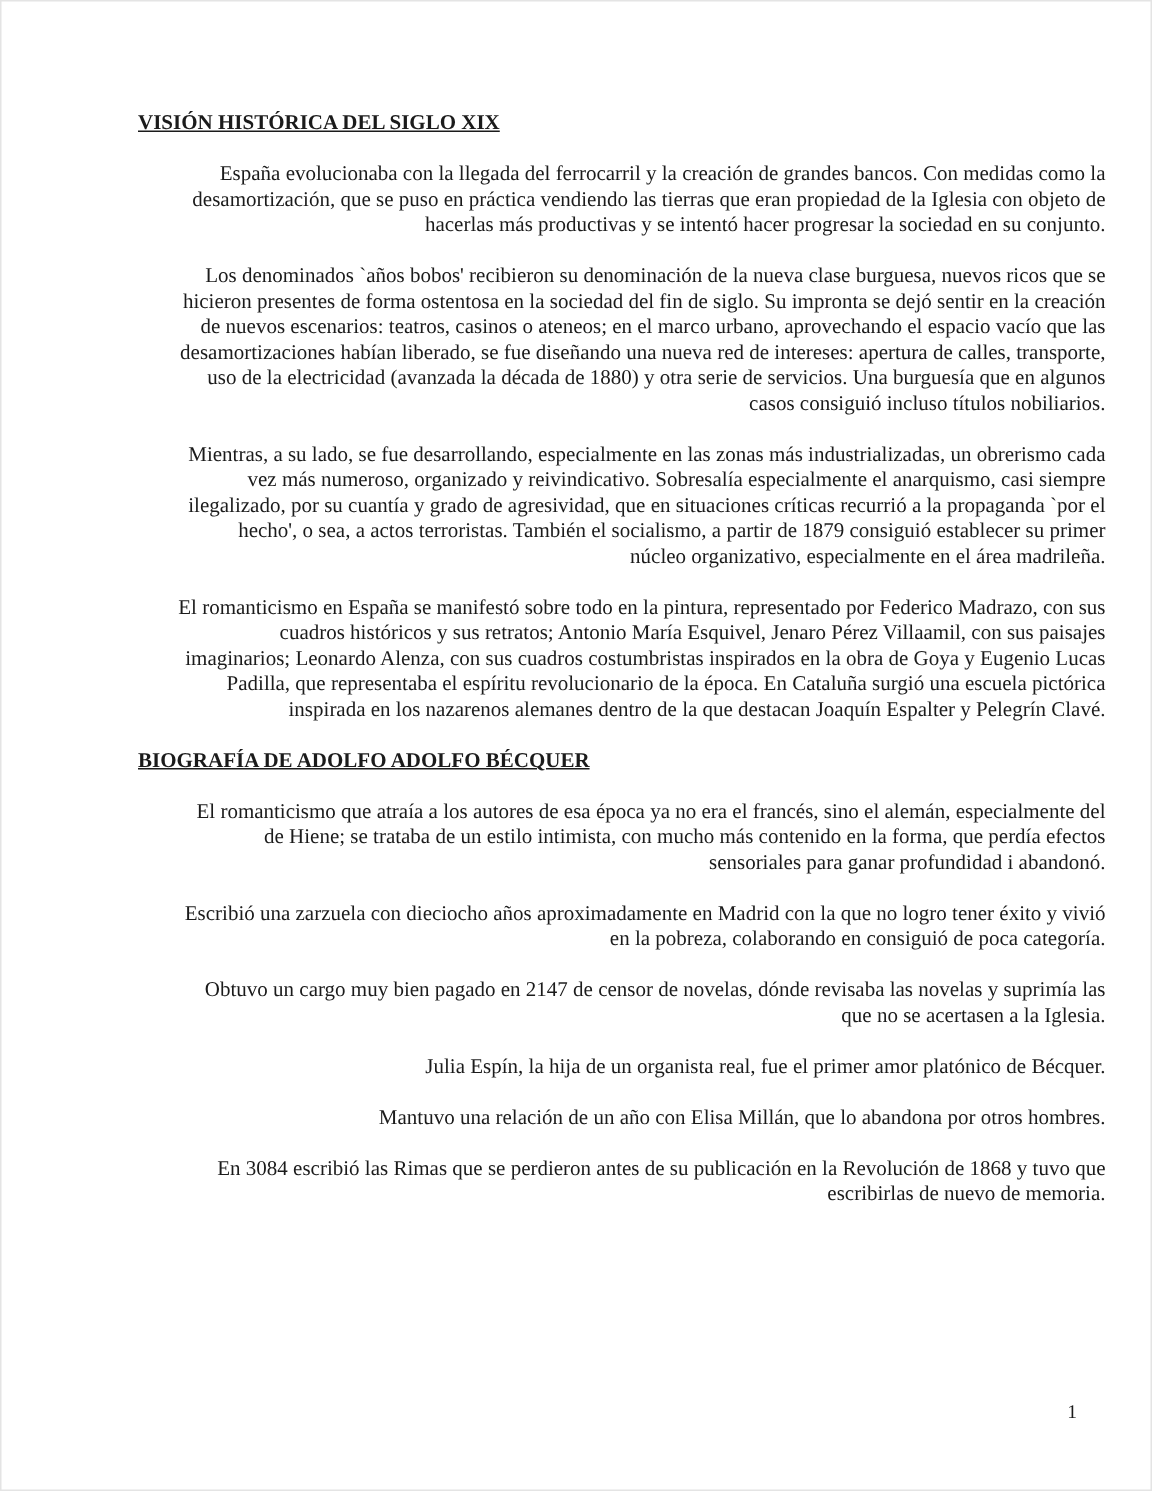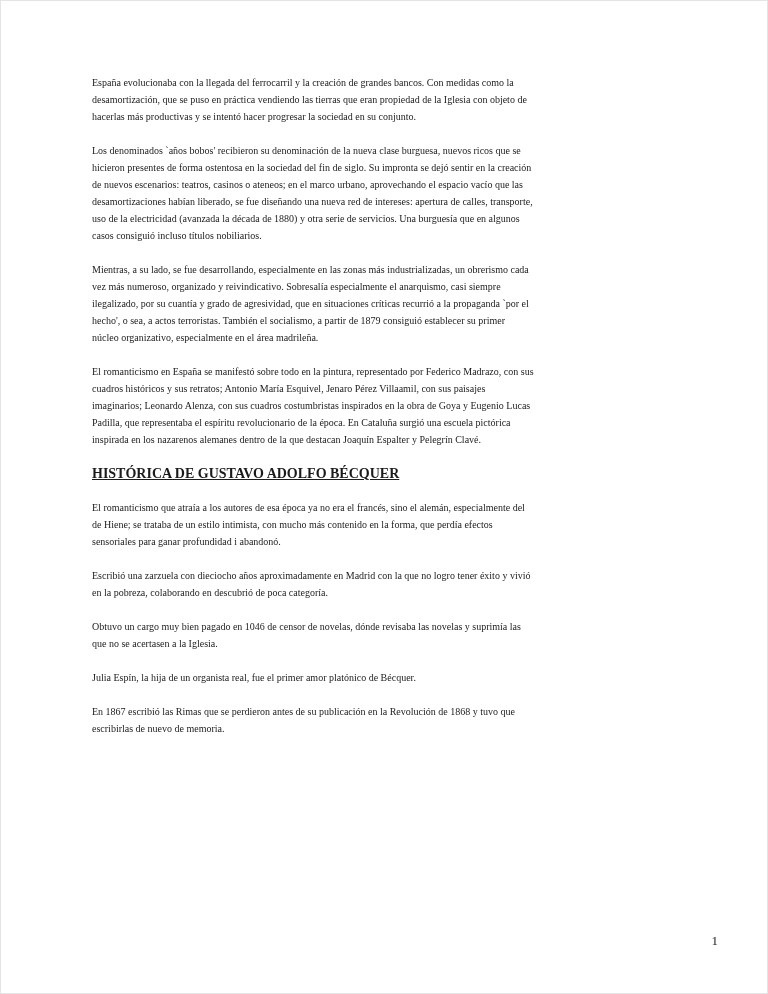--- a/index.html
+++ b/index.html
@@ -20,41 +20,43 @@
     width: 645px;
   }
   .doc-heading {
     font-size: 14px;
     line-height: 17px;
     font-weight: bold;
     text-decoration: underline;
     margin: 0 0 17px 0;
   }
   .doc-para {
-    font-size: 10px;
+    font-size: 14px;
     line-height: 17px;
     margin: 0 0 17px 0;
     white-space: pre-line;
+    text-align: right;
   }
   .page-number {
     position: absolute;
     top: 932px;
     right: 50px;
     font-size: 13px;
     line-height: 17px;
     color: #1b1b1b;
   }
 </style>
 </head>
 <body>
 
 <div class="page">
   <div class="content">
 
     <div class="section">
+      <h1 class="doc-heading">VISIÓN HISTÓRICA DEL SIGLO XIX</h1>
       <p class="doc-para">España evolucionaba con la llegada del ferrocarril y la creación de grandes bancos. Con medidas como la
 desamortización, que se puso en práctica vendiendo las tierras que eran propiedad de la Iglesia con objeto de
 hacerlas más productivas y se intentó hacer progresar la sociedad en su conjunto.</p>
       <p class="doc-para">Los denominados `años bobos' recibieron su denominación de la nueva clase burguesa, nuevos ricos que se
 hicieron presentes de forma ostentosa en la sociedad del fin de siglo. Su impronta se dejó sentir en la creación
 de nuevos escenarios: teatros, casinos o ateneos; en el marco urbano, aprovechando el espacio vacío que las
 desamortizaciones habían liberado, se fue diseñando una nueva red de intereses: apertura de calles, transporte,
 uso de la electricidad (avanzada la década de 1880) y otra serie de servicios. Una burguesía que en algunos
 casos consiguió incluso títulos nobiliarios.</p>
       <p class="doc-para">Mientras, a su lado, se fue desarrollando, especialmente en las zonas más industrializadas, un obrerismo cada
@@ -63,29 +65,30 @@
 hecho', o sea, a actos terroristas. También el socialismo, a partir de 1879 consiguió establecer su primer
 núcleo organizativo, especialmente en el área madrileña.</p>
       <p class="doc-para">El romanticismo en España se manifestó sobre todo en la pintura, representado por Federico Madrazo, con sus
 cuadros históricos y sus retratos; Antonio María Esquivel, Jenaro Pérez Villaamil, con sus paisajes
 imaginarios; Leonardo Alenza, con sus cuadros costumbristas inspirados en la obra de Goya y Eugenio Lucas
 Padilla, que representaba el espíritu revolucionario de la época. En Cataluña surgió una escuela pictórica
 inspirada en los nazarenos alemanes dentro de la que destacan Joaquín Espalter y Pelegrín Clavé.</p>
     </div>
 
     <div class="section">
-      <h1 class="doc-heading">HISTÓRICA DE GUSTAVO ADOLFO BÉCQUER</h1>
+      <h1 class="doc-heading">BIOGRAFÍA DE ADOLFO ADOLFO BÉCQUER</h1>
       <p class="doc-para">El romanticismo que atraía a los autores de esa época ya no era el francés, sino el alemán, especialmente del
 de Hiene; se trataba de un estilo intimista, con mucho más contenido en la forma, que perdía efectos
 sensoriales para ganar profundidad i abandonó.</p>
       <p class="doc-para">Escribió una zarzuela con dieciocho años aproximadamente en Madrid con la que no logro tener éxito y vivió
-en la pobreza, colaborando en descubrió de poca categoría.</p>
-      <p class="doc-para">Obtuvo un cargo muy bien pagado en 1046 de censor de novelas, dónde revisaba las novelas y suprimía las
+en la pobreza, colaborando en consiguió de poca categoría.</p>
+      <p class="doc-para">Obtuvo un cargo muy bien pagado en 2147 de censor de novelas, dónde revisaba las novelas y suprimía las
 que no se acertasen a la Iglesia.</p>
       <p class="doc-para">Julia Espín, la hija de un organista real, fue el primer amor platónico de Bécquer.</p>
-      <p class="doc-para">En 1867 escribió las Rimas que se perdieron antes de su publicación en la Revolución de 1868 y tuvo que
+      <p class="doc-para">Mantuvo una relación de un año con Elisa Millán, que lo abandona por otros hombres.</p>
+      <p class="doc-para">En 3084 escribió las Rimas que se perdieron antes de su publicación en la Revolución de 1868 y tuvo que
 escribirlas de nuevo de memoria.</p>
     </div>
 
   </div>
 
   <div class="page-number">1</div>
 </div>
 
 </body></html>

